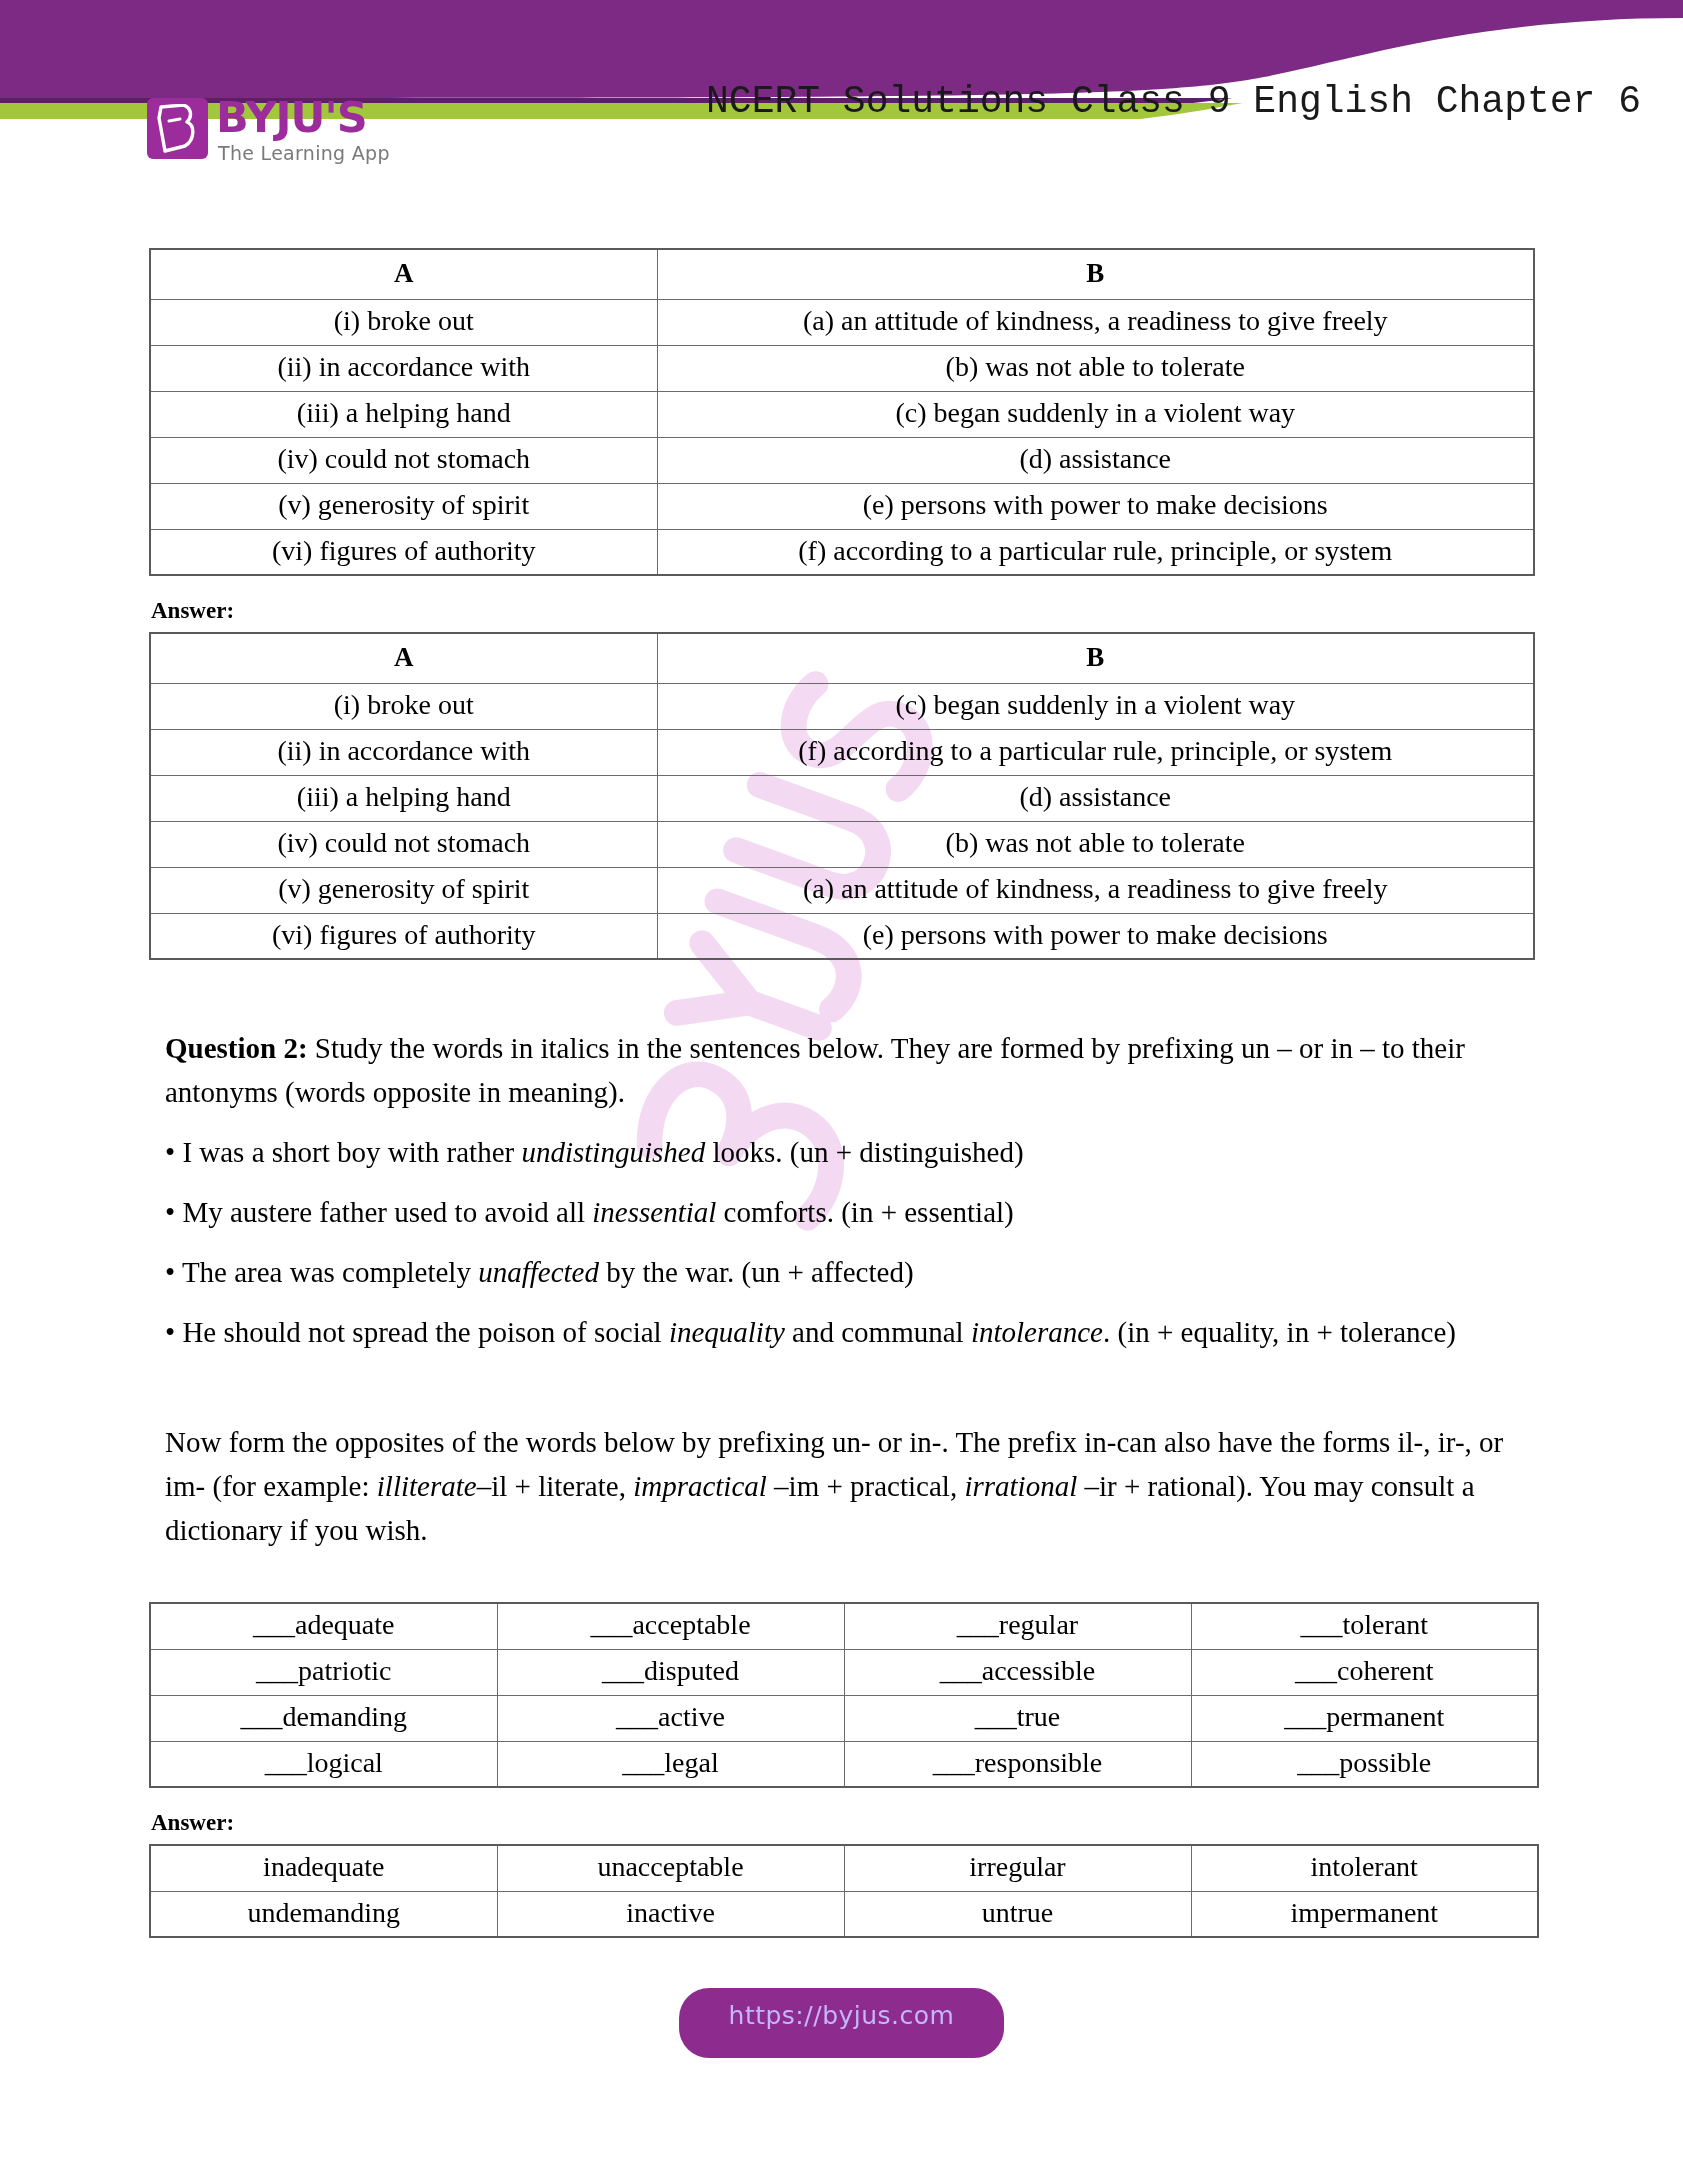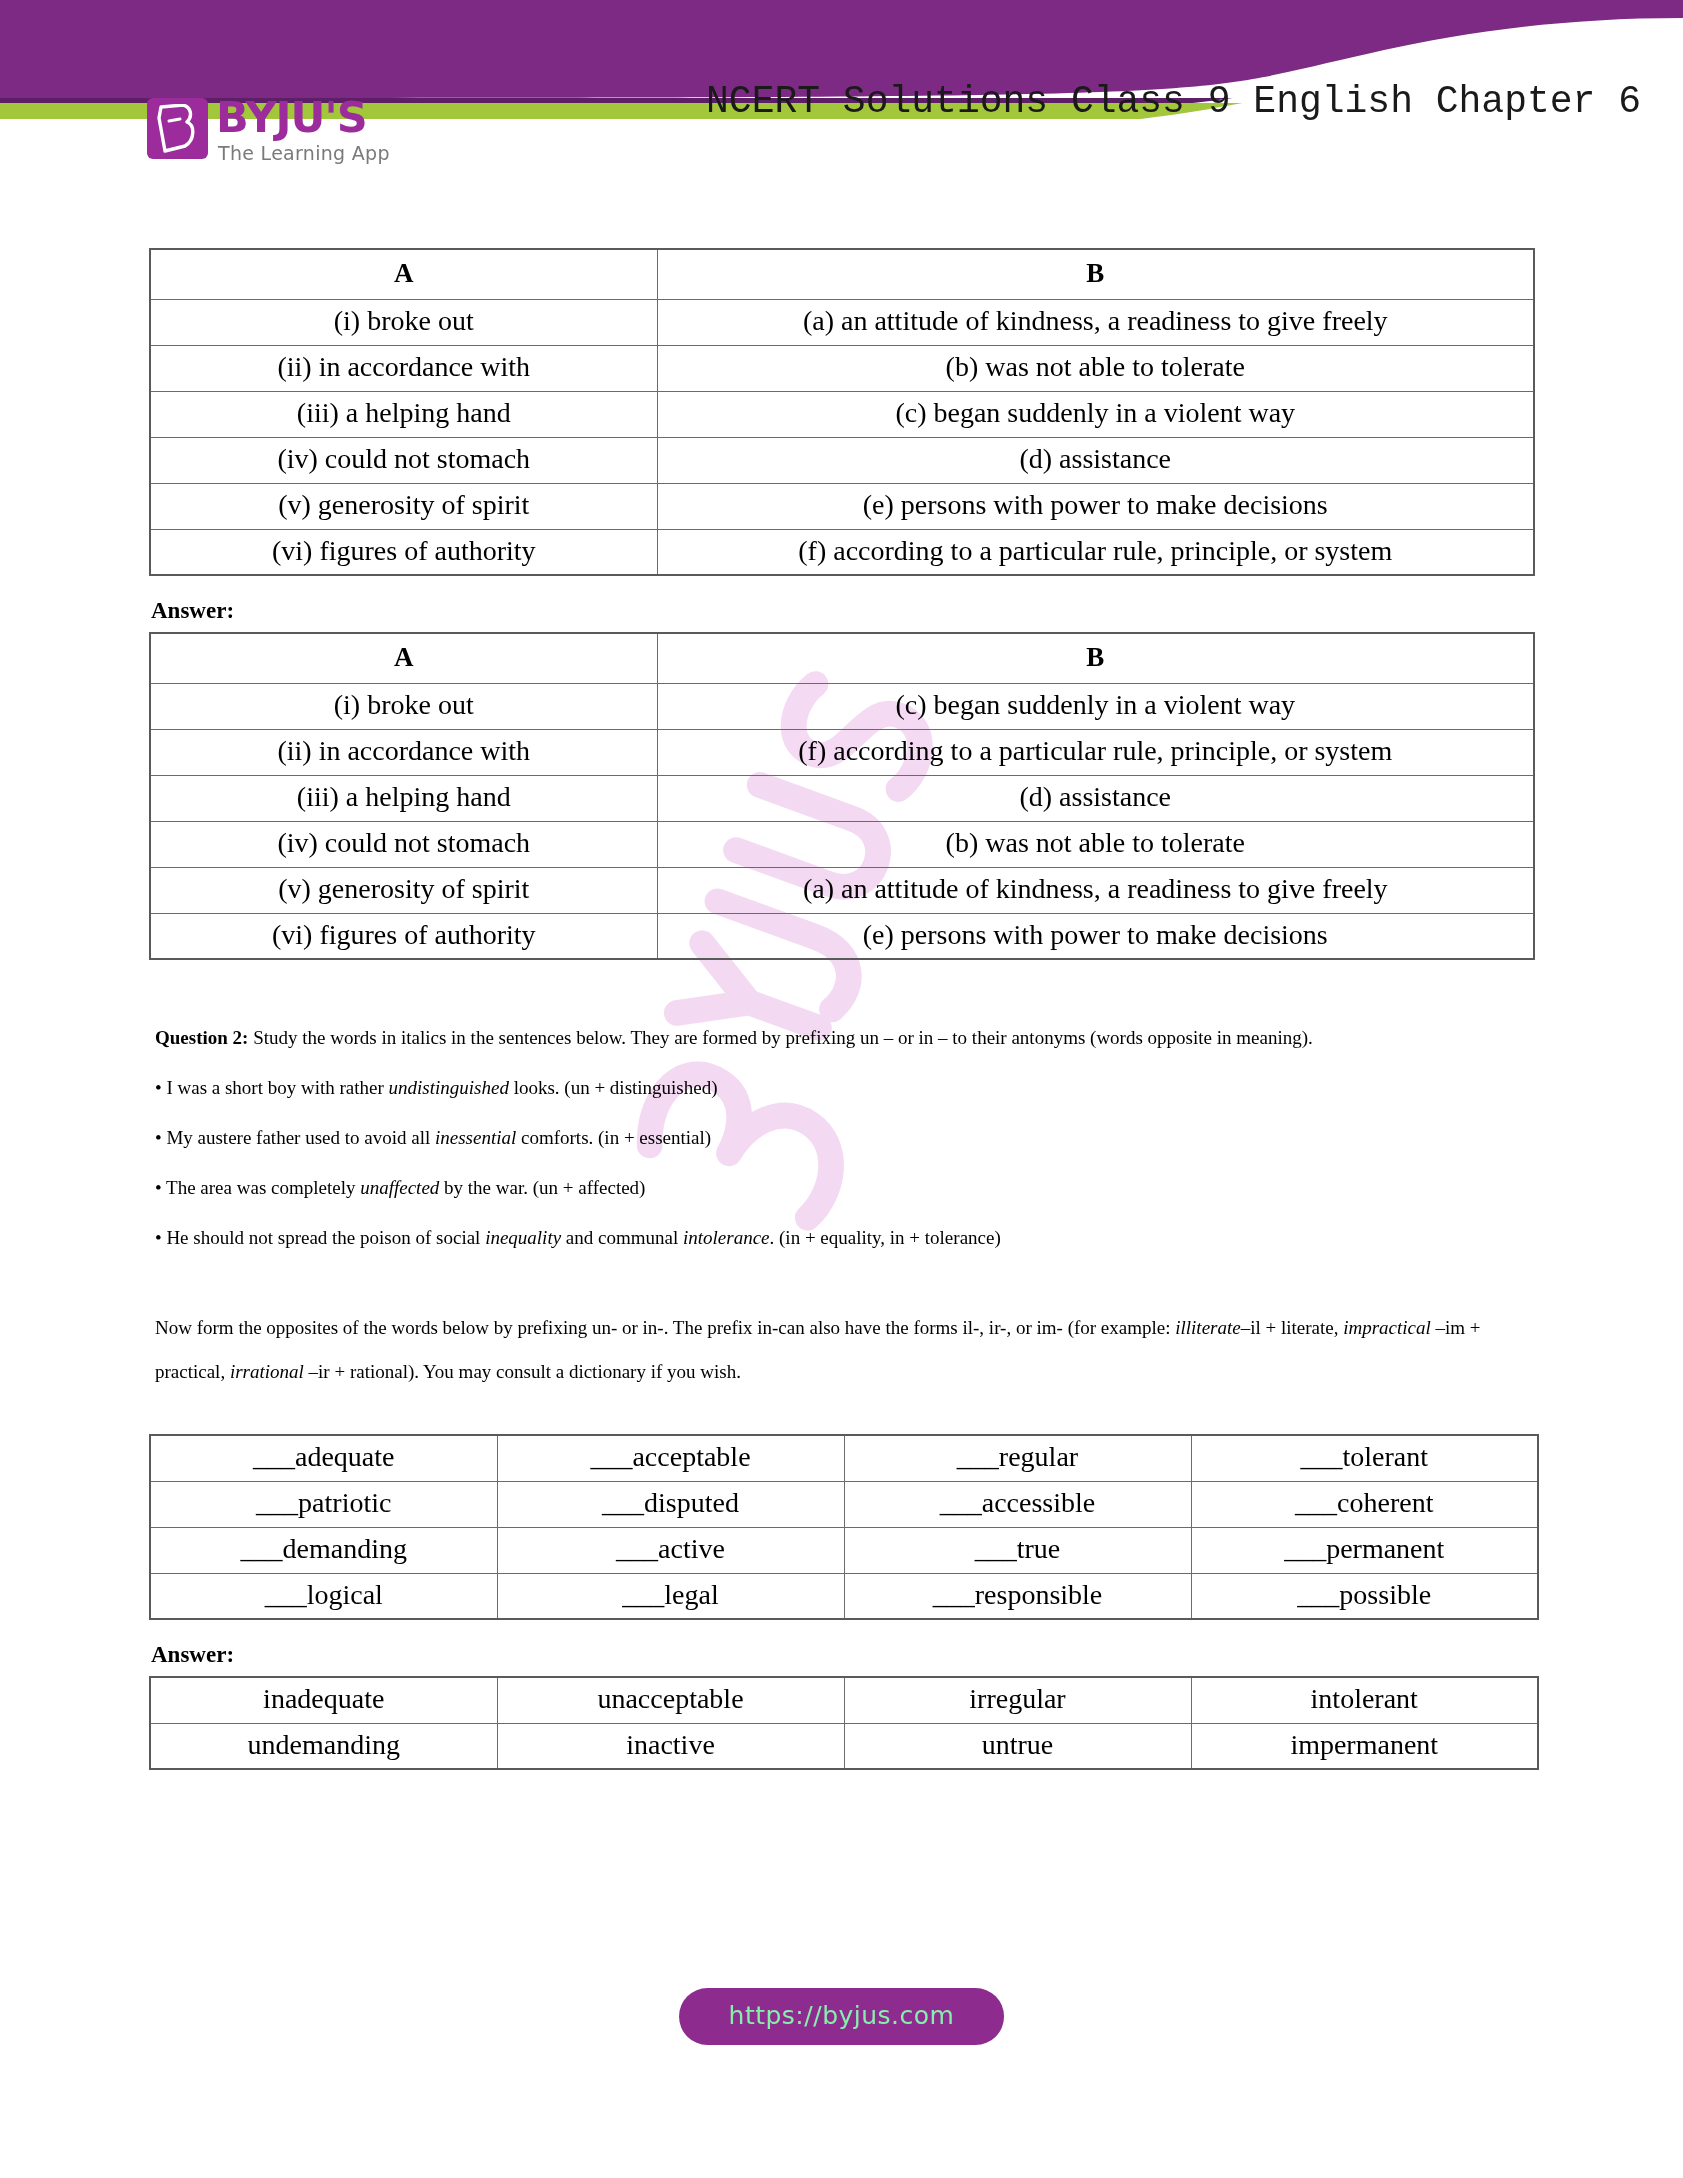--- a/index.html
+++ b/index.html
@@ -125,42 +125,42 @@
 
   .answer-label {
     font-family: "Liberation Serif", serif;
     font-size: 23px;
     font-weight: bold;
     margin: 22px 0 8px 2px;
   }
 
   .para {
     font-family: "Liberation Serif", serif;
-    font-size: 19px;
+    font-size: 29px;
     line-height: 44px;
-    margin: 6px;
+    margin: 16px;
     text-align: left;
   }
   .para b { font-weight: bold; }
   .para i { font-style: italic; }
   .block-gap-lg { height: 50px; }
   .block-gap-md { height: 34px; }
 
   .bullet-line { text-indent: 0; }
 
   
   #footer-url {
     position: absolute;
     left: 50%;
     transform: translateX(-50%);
     top: 1988px;
     background: #8e2b8e;
-    color: #86efac;
+    color: #c4b5fd;
     border-radius: 30px;
-    padding: 13px 50px 15px 50px;
+    padding: 13px 50px 28px 50px;
     font-family: "DejaVu Sans", sans-serif;
     font-size: 25px;
     letter-spacing: 0.5px;
     z-index: 6;
     border: none;
     cursor: pointer;
   }
 </style>
 </head>
 <body>

